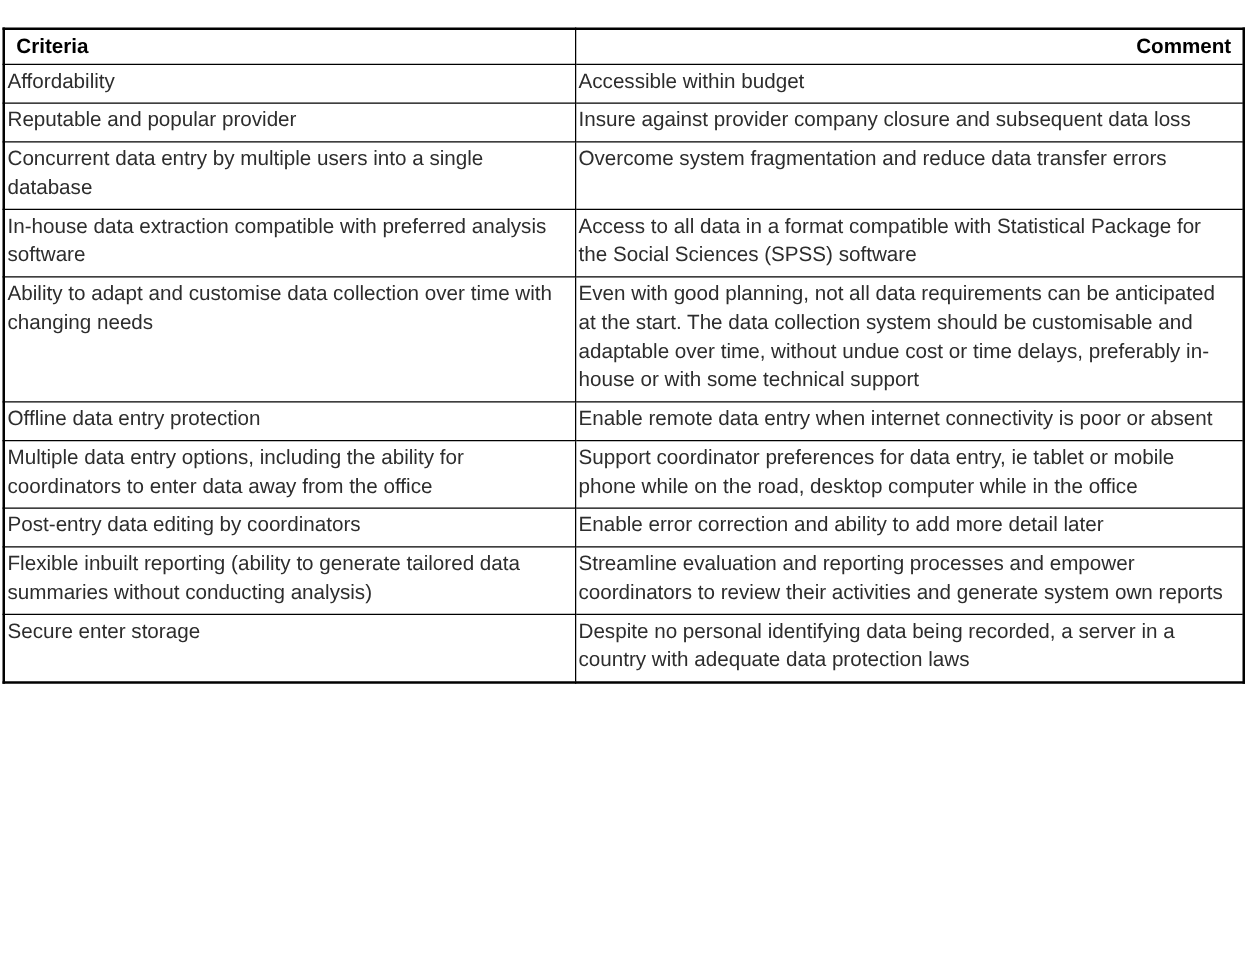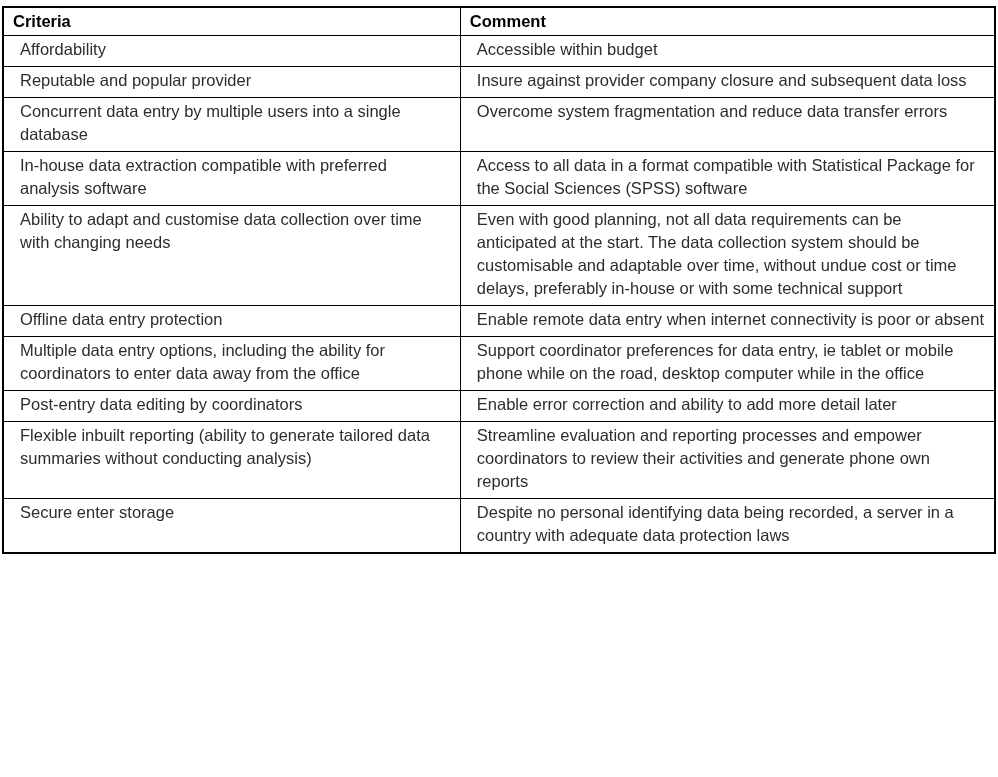--- a/index.html
+++ b/index.html
@@ -10,42 +10,42 @@
   body {
     width: 998px;
     height: 777px;
     font-family: "Liberation Sans", "DejaVu Sans", sans-serif;
     overflow: hidden;
   }
   table.criteria-table {
     border-collapse: collapse;
     table-layout: fixed;
     width: 994px;
-    margin: 6px 0 0 2px;
+    margin: 22px 0 0 2px;
     border: 2px solid #000000;
     font-size: 16.5px;
     line-height: 23px;
     color: #2d2d2d;
   }
   .criteria-table col.col-criteria { width: 46.1%; }
   .criteria-table col.col-comment  { width: 53.9%; }
   .criteria-table th,
   .criteria-table td {
     border: 1px solid #000000;
     vertical-align: top;
-    padding: 2px 9px 5px 16px;
+    padding: 2px 9px 5px 2px;
     text-align: left;
     word-wrap: break-word;
   }
   .criteria-table th {
     font-weight: bold;
     color: #000000;
     padding: 2px 9px 2px 9px;
   }
-  .criteria-table th.center { text-align: left; }
+  .criteria-table th.center { text-align: right; }
 </style>
 </head>
 <body>
 
 <table class="criteria-table">
   <colgroup>
     <col class="col-criteria">
     <col class="col-comment">
   </colgroup>
   <thead>
@@ -82,20 +82,20 @@
     <tr>
       <td>Multiple data entry options, including the ability for coordinators to enter data away from the office</td>
       <td>Support coordinator preferences for data entry, ie tablet or mobile phone while on the road, desktop computer while in the office</td>
     </tr>
     <tr>
       <td>Post-entry data editing by coordinators</td>
       <td>Enable error correction and ability to add more detail later</td>
     </tr>
     <tr>
       <td>Flexible inbuilt reporting (ability to generate tailored data summaries without conducting analysis)</td>
-      <td>Streamline evaluation and reporting processes and empower coordinators to review their activities and generate phone own reports</td>
+      <td>Streamline evaluation and reporting processes and empower coordinators to review their activities and generate system own reports</td>
     </tr>
     <tr>
       <td>Secure enter storage</td>
       <td>Despite no personal identifying data being recorded, a server in a country with adequate data protection laws</td>
     </tr>
   </tbody>
 </table>
 
 </body></html>

